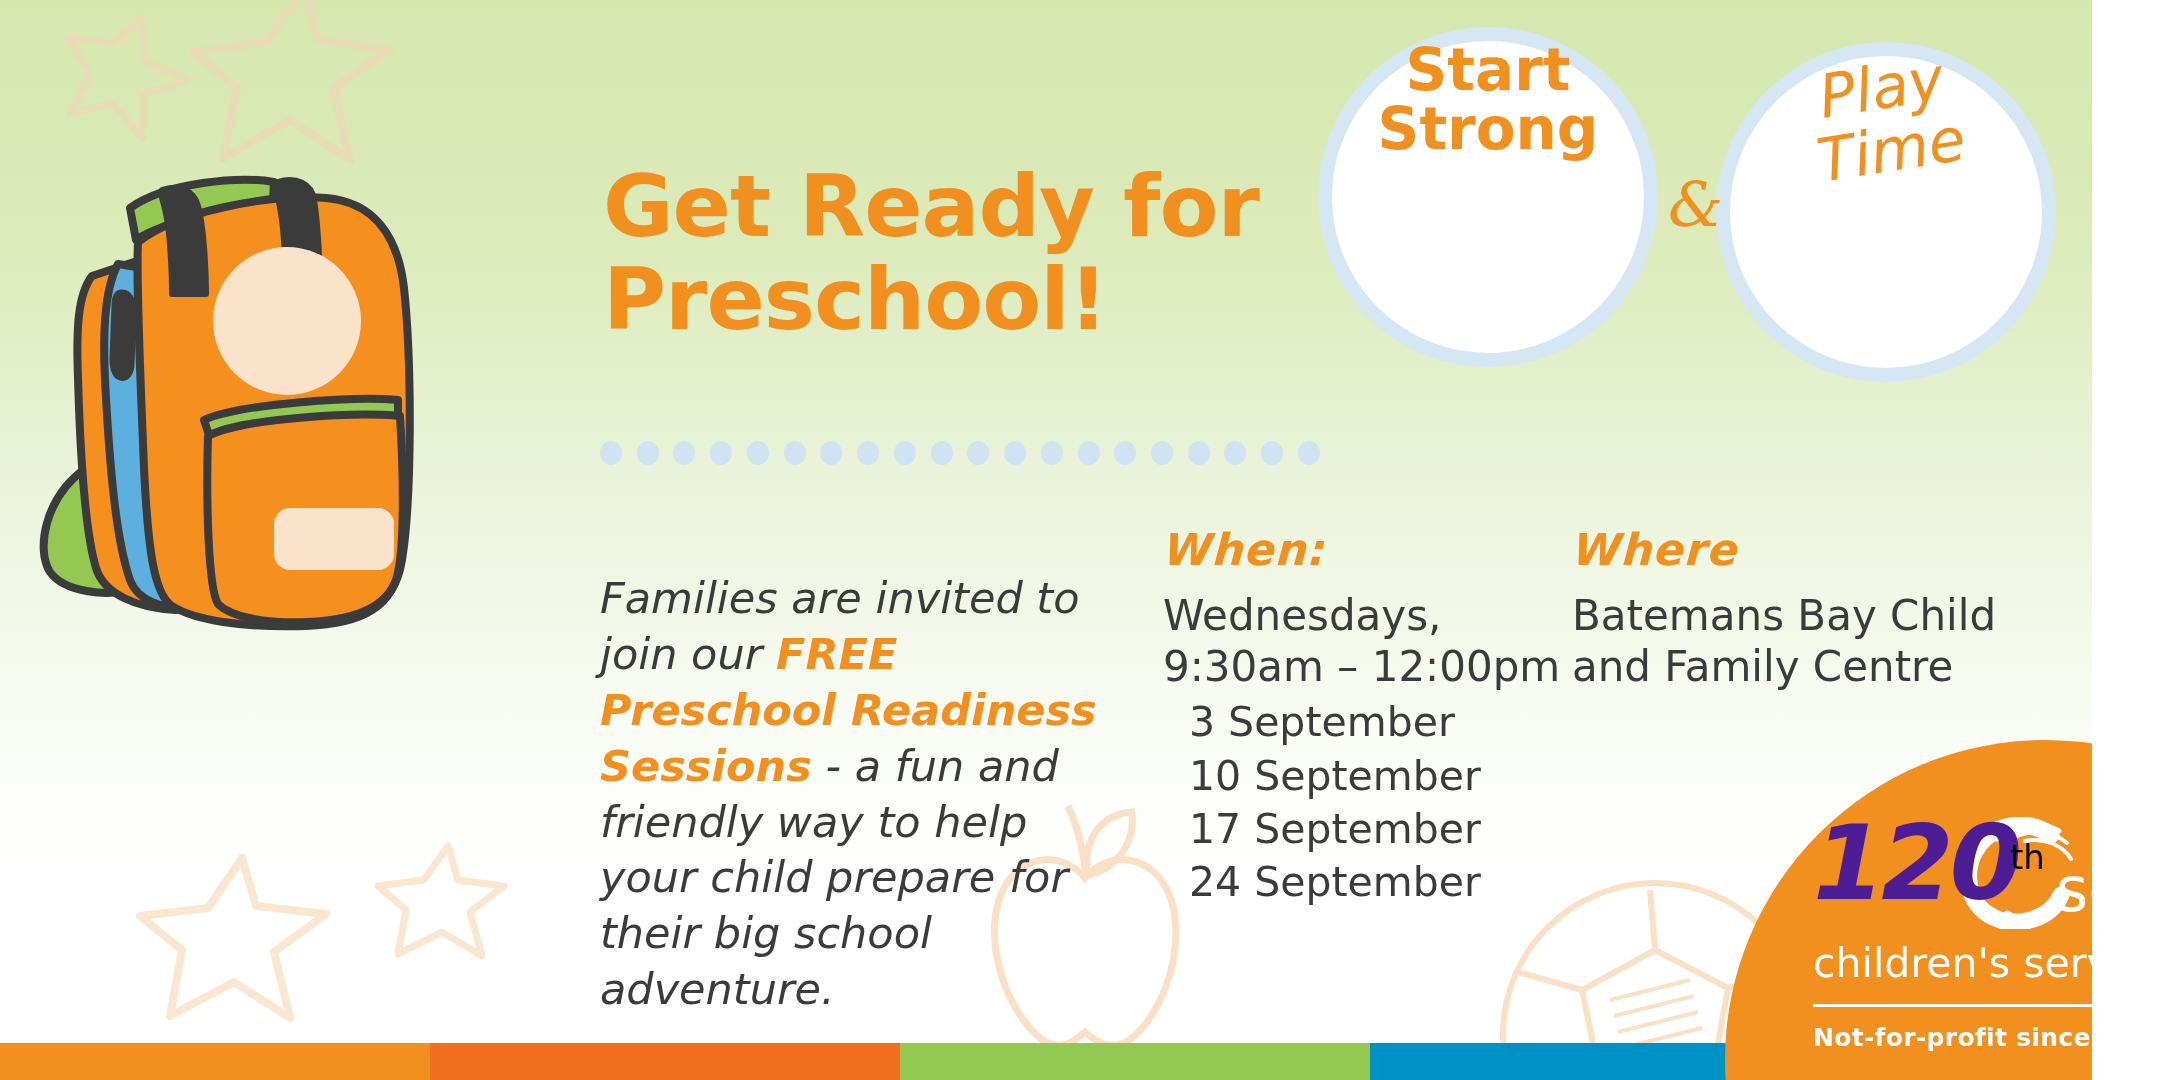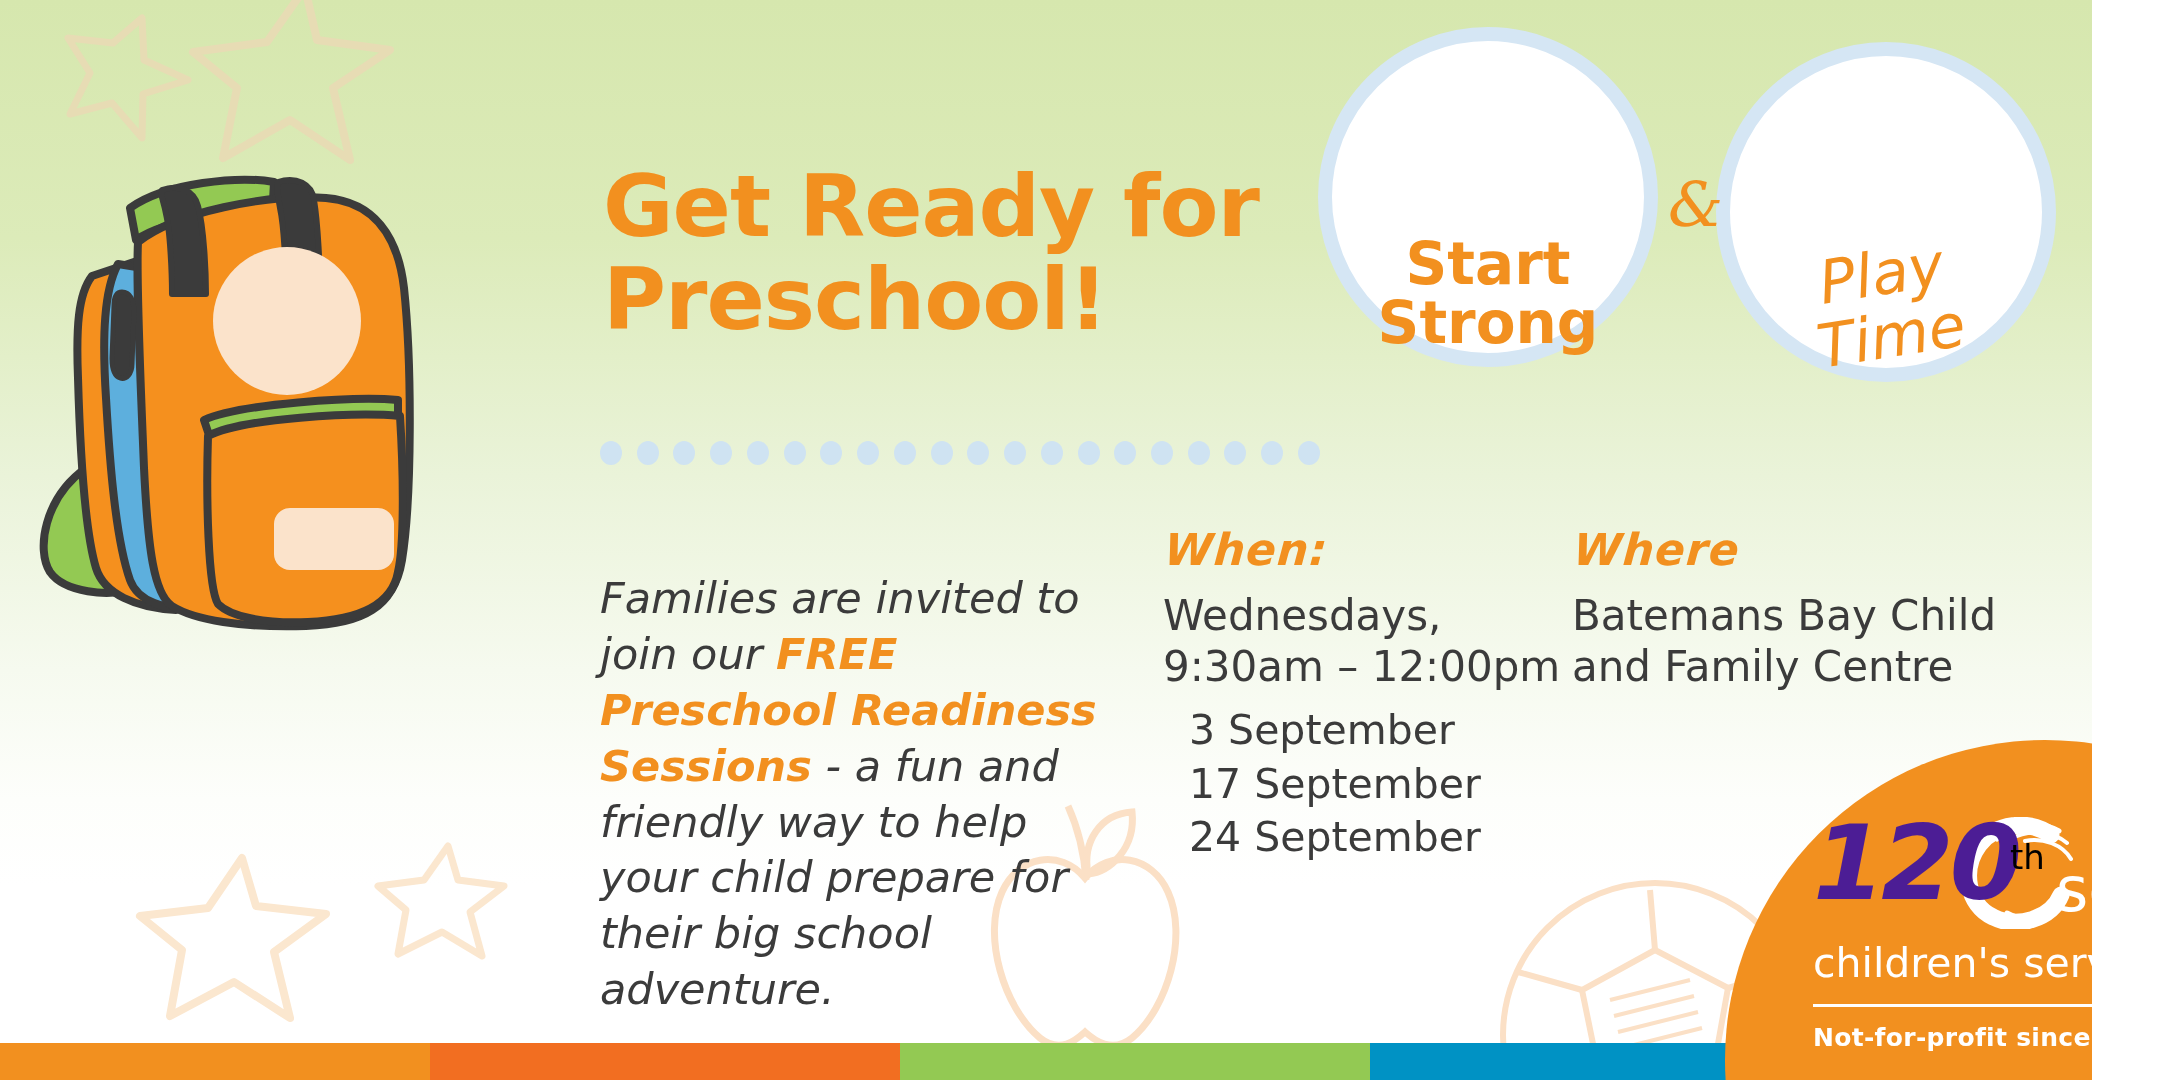--- a/index.html
+++ b/index.html
@@ -52,31 +52,31 @@
     font-style:italic;font-weight:600;
     letter-spacing:1px;
     transform:skewX(-4deg);
     transform-origin:left bottom;
     margin-bottom:18px;
   }
   .info-strong{
     font-weight:normal;font-size:42px;line-height:1.22;color:#3b3b3b;
     white-space:nowrap;
   }
-  .date-list{margin:12px 0 0 26px;}
+  .date-list{margin:4px 0 0 26px;}
   .date-list .date-item{
     font-size:41px;line-height:1.30;color:#3b3b3b;
   }
 
   
   .badge{
     position:absolute;border-radius:50%;
     background:#ffffff;border:14px solid #d5e6f4;
     box-sizing:border-box;
-    display:flex;align-items:flex-end;justify-content:center;text-align:center;
+    display:flex;align-items:flex-start;justify-content:center;text-align:center;
   }
   #badge-start{left:1318px;top:27px;width:340px;height:340px;z-index:3;}
   #badge-play{left:1716px;top:42px;width:340px;height:340px;z-index:2;}
   #badge-start .btxt{
     color:#f2901f;font-weight:bold;font-size:58px;line-height:1.02;
     font-family:"DejaVu Sans","Liberation Sans",sans-serif;
   }
   #badge-play .btxt{
     color:#f2901f;font-size:60px;line-height:1.05;
     font-family:"DejaVu Sans","Liberation Sans",sans-serif;
@@ -224,20 +224,21 @@
   </div>
 
   <p id="intro"><span>Families are invited to join our </span><b>FREE Preschool Readiness Sessions</b><span> - a fun and friendly way to help your child prepare for their big school adventure.</span></p>
 
   <div class="info-col" id="when-col">
     <div class="script-head">When:</div>
     <div class="info-strong">Wednesdays,</div>
     <div class="info-strong">9:30am – 12:00pm</div>
     <div class="date-list">
       <div class="date-item">3 September</div>
+      <div class="date-item">10 September</div>
       <div class="date-item">17 September</div>
       <div class="date-item">24 September</div>
     </div>
   </div>
 
   <div class="info-col" id="where-col">
     <div class="script-head">Where</div>
     <div class="info-strong">Batemans Bay Child</div>
     <div class="info-strong">and Family Centre</div>
   </div>

